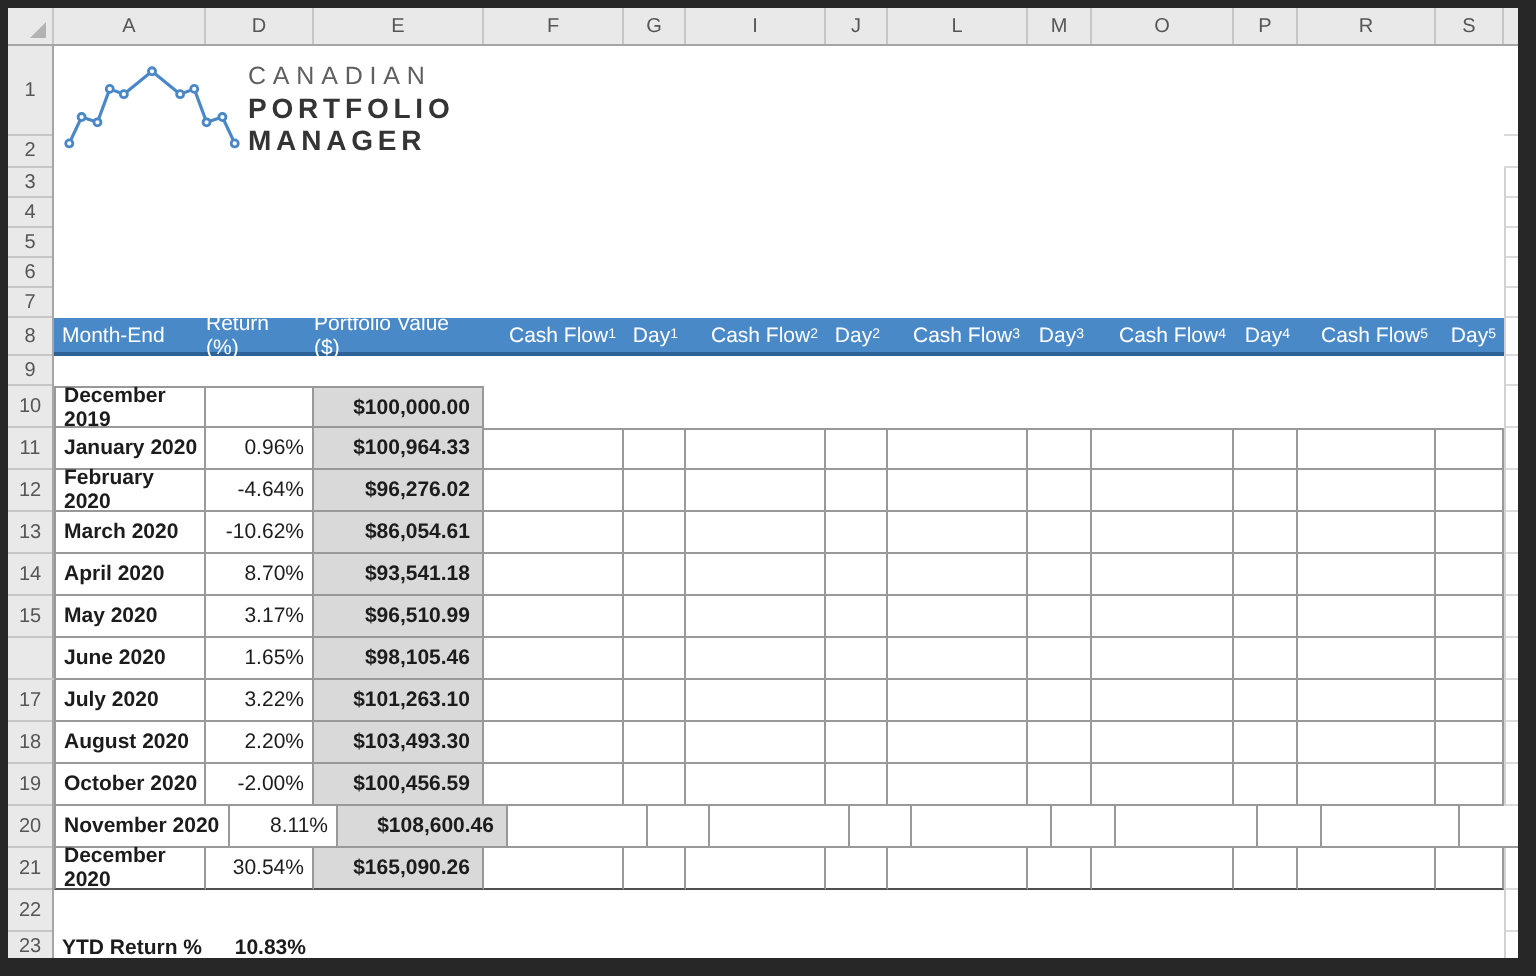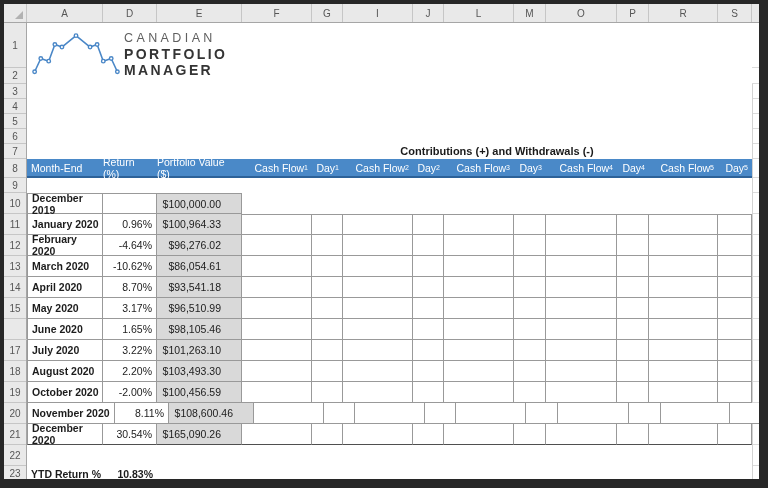--- a/index.html
+++ b/index.html
@@ -55,21 +55,21 @@
   .grid { position:absolute; left:23px; top:189px; width:725px; }
   .grow { display:flex; height:21px; }
   .c { height:100%; display:flex; align-items:center; flex:0 0 auto;
        font-size:10.5px; color:#1c1c1c; }
   .bc { border-right:1px solid #999999; border-bottom:1px solid #999999; }
   .bl { border-left:1px solid #999999; }
   .bt { border-top:1px solid #999999; }
   .dk { border-bottom:1px solid #4f4f4f; }
   .month { font-weight:700; padding-left:4px; background:#fff; }
   .ret   { justify-content:flex-end; padding-right:4px; background:#fff; }
-  .val   { justify-content:flex-end; padding-right:20px; font-weight:400; background:#d9d9d9; }
+  .val   { justify-content:flex-end; padding-right:6px; font-weight:700; background:#d9d9d9; }
   .cf    { background:#fff; }
   .cf0   { background:transparent; }
 
   
   .ytd { position:absolute; left:23px; top:462px; width:215px; height:15px; display:flex; }
   .ytd .lab { width:76px; font-size:10.5px; font-weight:700; color:#1c1c1c;
               display:flex; align-items:center; padding-left:4px; }
   .ytd .v   { width:54px; font-size:10.5px; font-weight:700; color:#1c1c1c;
               display:flex; align-items:center; justify-content:flex-end; padding-right:4px; }
 </style>
@@ -170,21 +170,20 @@
         </g>
       </svg>
       <div class="brand">
         <div class="l1">CANADIAN</div>
         <div class="l2">PORTFOLIO</div>
         <div class="l2">MANAGER</div>
       </div>
     </div>
 
 
-    <div class="contrib">Contributions (+) and Withdrawals (-)</div>
 
     <div class="thead" id="thead">
       <div class="hcell hl" style="width:76px">Month-End</div>
       <div class="hcell hr" style="width:54px">Return (%)</div>
       <div class="hcell hr" style="width:85px">Portfolio Value ($)</div>
     <div class="hcell hr" style="width: 70px;">
           <span>Cash Flow</span>
           <sub>1</sub>
         </div>
         <div class="hcell hr" style="width: 31px;">

